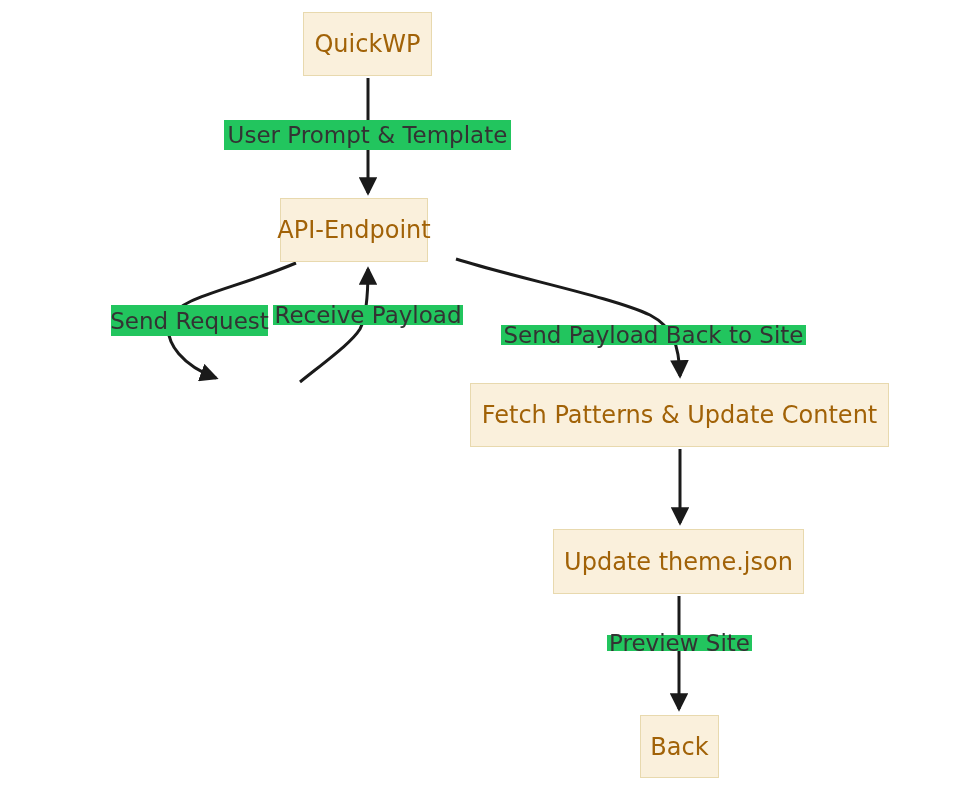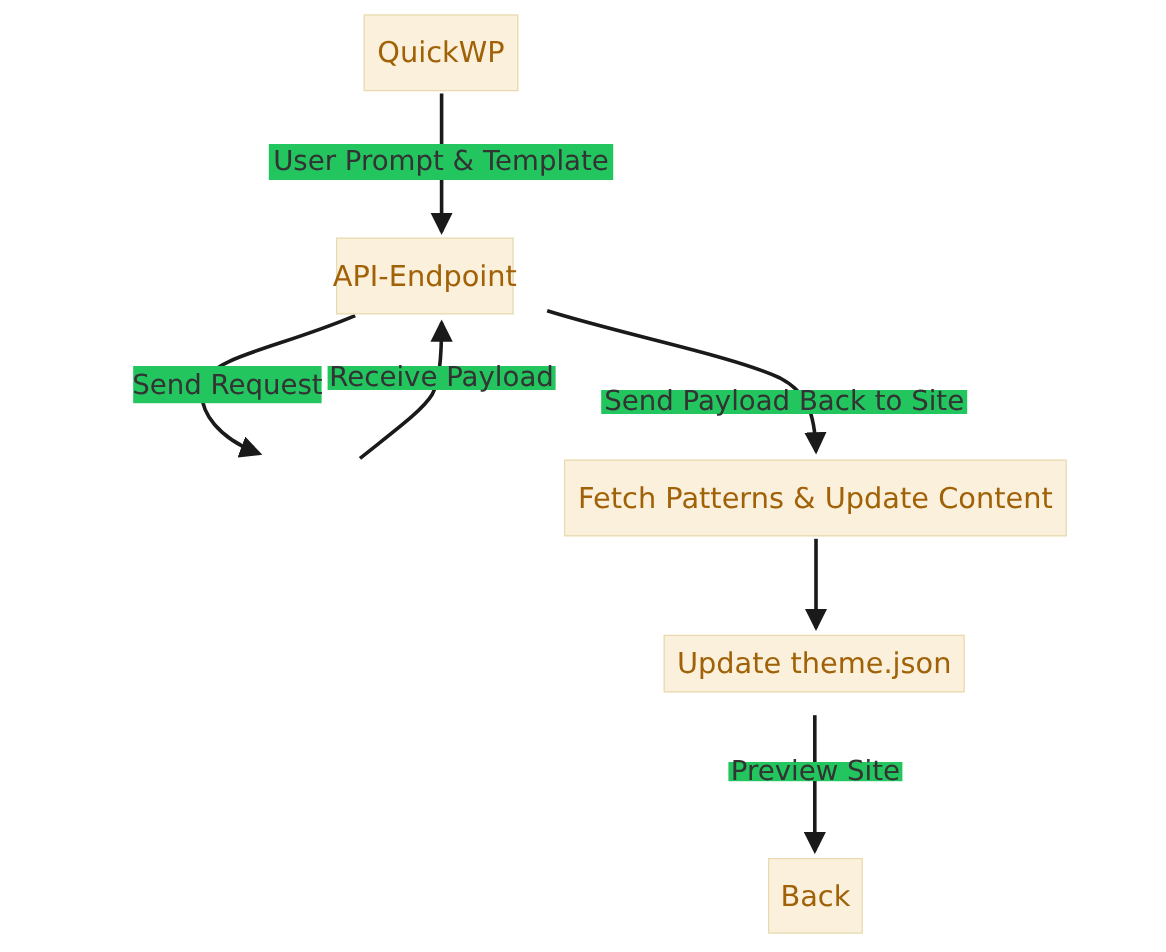--- a/index.html
+++ b/index.html
@@ -53,16 +53,16 @@
 
   <div class="edge-label" style="left:224px;top:120px;width:287px;height:30px;">User Prompt &amp; Template</div>
   <div class="edge-label" style="left:83px;top:305px;width:157px;height:31px;margin-left:28px;">Send Request</div>
   <div class="edge-label" style="left:273px;top:305px;width:190px;height:20px;">Receive Payload</div>
   <div class="edge-label" style="left:501px;top:303px;width:305px;height:20px;margin-top:22px;">Send Payload Back to Site</div>
   <div class="edge-label" style="left:607px;top:635px;width:145px;height:16px;">Preview Site</div>
 
   <div class="node" style="left:303px;top:12px;width:129px;height:64px;">QuickWP</div>
   <div class="node" style="left:280px;top:198px;width:148px;height:64px;">API-Endpoint</div>
   <div class="node" style="left:470px;top:383px;width:419px;height:64px;">Fetch Patterns &amp; Update Content</div>
-  <div class="node" style="left:553px;top:529px;width:251px;height:48px;">Update theme.json</div>
+  <div class="node" style="left:553px;top:529px;width:251px;height:65px;">Update theme.json</div>
   <div class="node" style="left:640px;top:715px;width:79px;height:63px;">Back</div>
 
 </div>
 
 </body></html>

